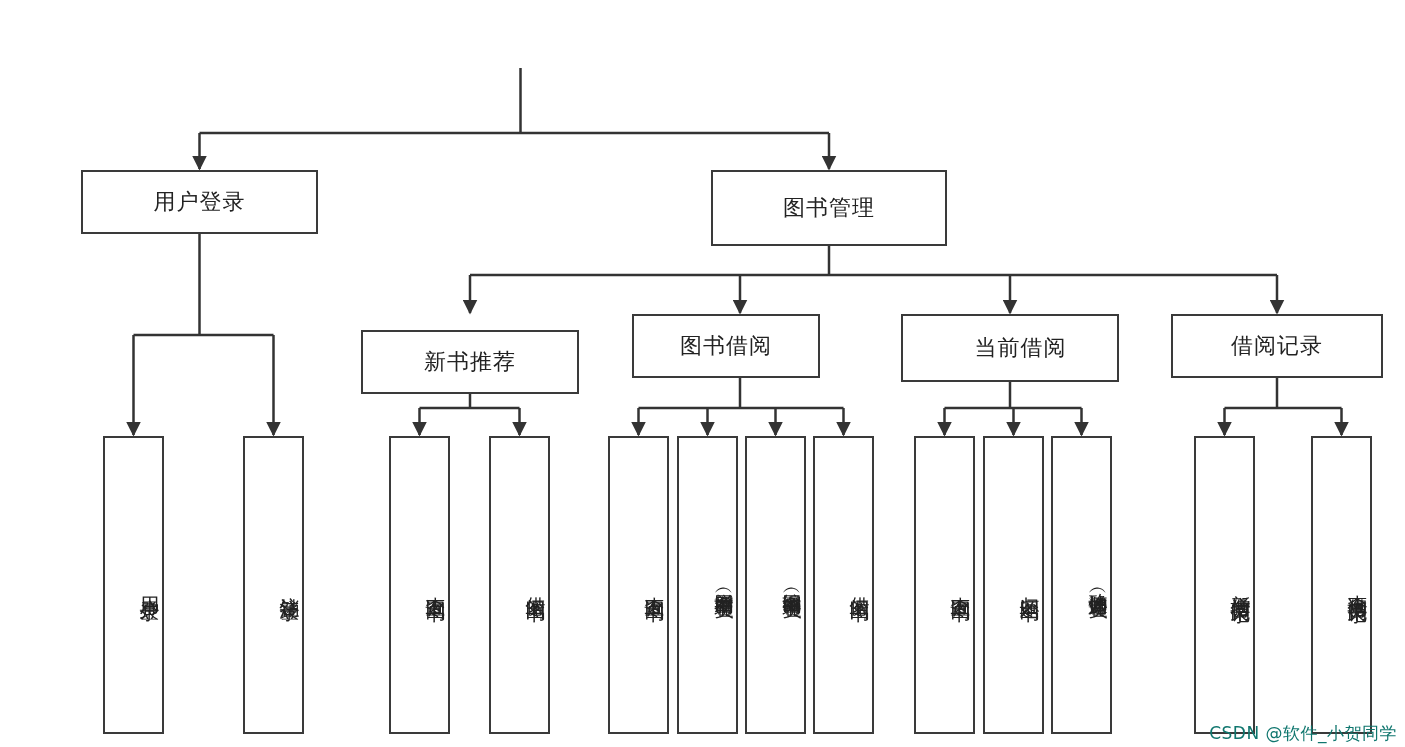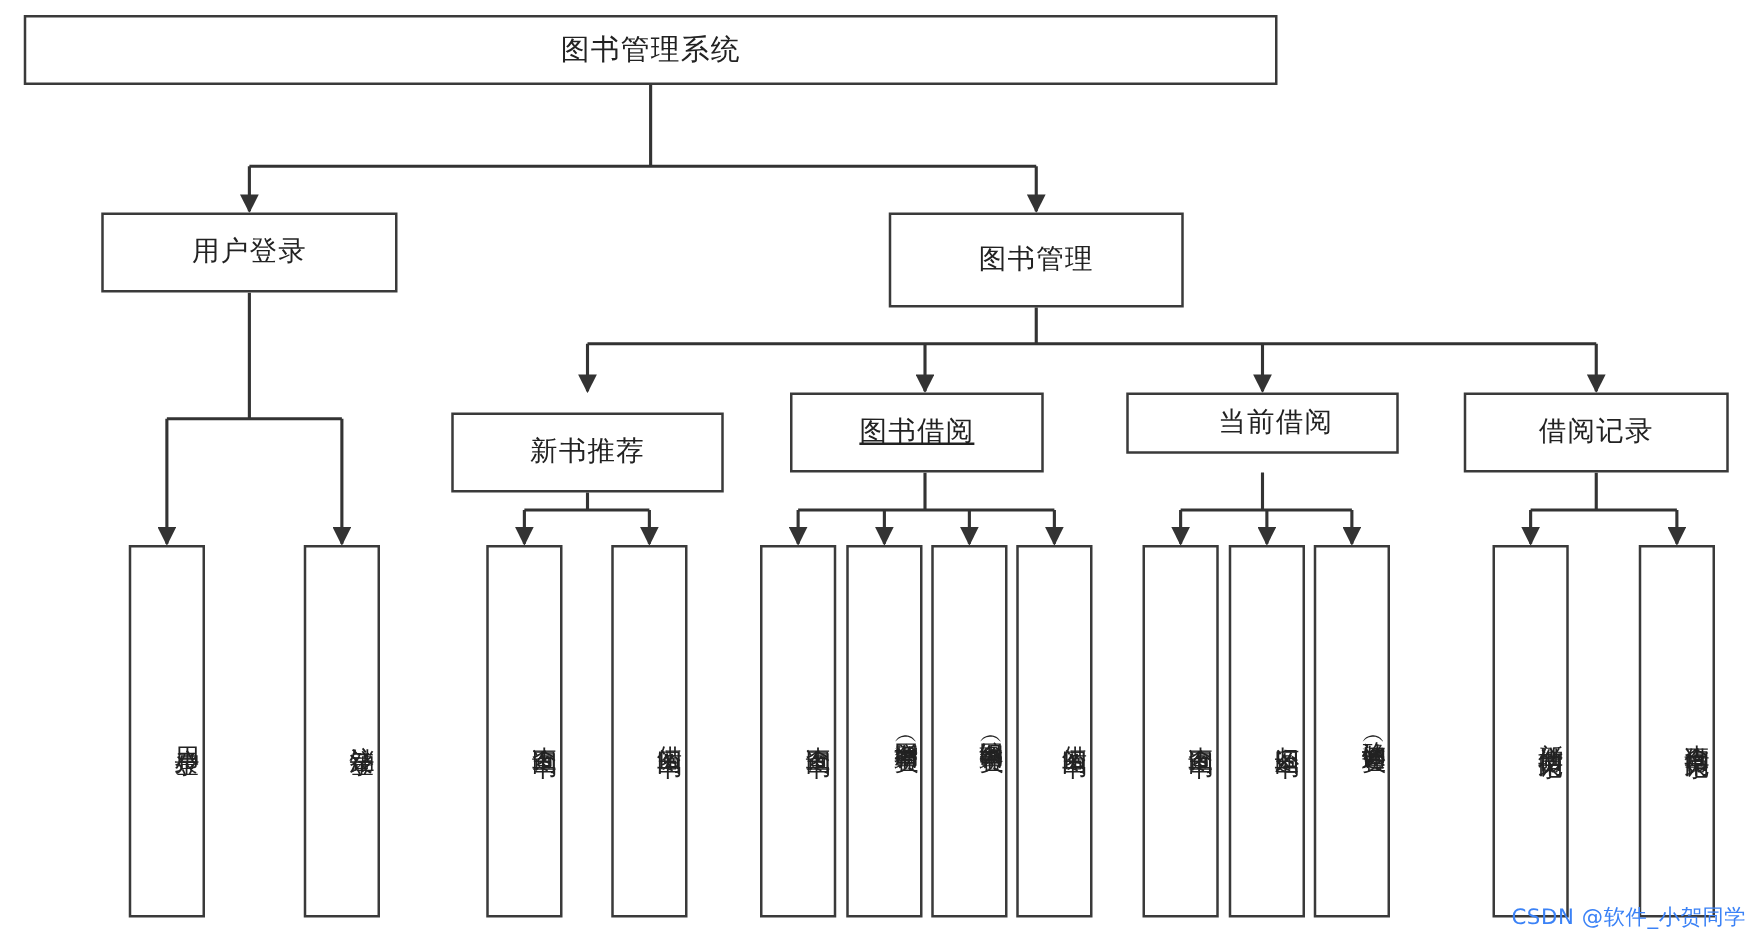--- a/index.html
+++ b/index.html
@@ -63,21 +63,21 @@
   .leaf-label{
     display:block;
     white-space:pre;
   }
   
   #watermark{
     position:absolute;
     right:8px;
     bottom:2px;
     font-size:17px;
-    color:#3b82f6;
+    color:#0f766e;
     letter-spacing:0.5px;
     z-index:5;
     white-space:nowrap;
     font-family:"DejaVu Sans","Liberation Sans",sans-serif;
   }
 </style>
 </head>
 <body>
 
 <div id="canvas">
@@ -118,38 +118,35 @@
         <line x1="944.5" y1="408" x2="944.5" y2="435" marker-end="url(#arrow)"></line>
         <line x1="1013.5" y1="408" x2="1013.5" y2="435" marker-end="url(#arrow)"></line>
         <line x1="1081.5" y1="408" x2="1081.5" y2="435" marker-end="url(#arrow)"></line>
         <line x1="1277" y1="378" x2="1277" y2="408"></line>
         <line x1="1224.5" y1="408" x2="1341.5" y2="408"></line>
         <line x1="1224.5" y1="408" x2="1224.5" y2="435" marker-end="url(#arrow)"></line>
         <line x1="1341.5" y1="408" x2="1341.5" y2="435" marker-end="url(#arrow)"></line>
       </g>
   </svg>
 
-  <div class="node root" id="node-root" style="left: 19px; top: 12px; width: 1003px; height: 56px;">
-    <span>图书管理系统</span>
-  </div>
 
   <div class="node level2" id="node-l2-0" style="left: 81px; top: 170px; width: 237px; height: 64px;">
     <span>用户登录</span>
   </div>
   <div class="node level2" id="node-l2-1" style="left: 711px; top: 170px; width: 236px; height: 76px;">
     <span>图书管理</span>
   </div>
 
   <div class="node level3" id="node-l3-0" style="left: 361px; top: 330px; width: 218px; height: 64px;">
     <span>新书推荐</span>
   </div>
-  <div class="node level3" id="node-l3-1" style="left: 632px; top: 314px; width: 203px; height: 64px; text-decoration: underline;">
+  <div class="node level3" id="node-l3-1" style="left: 632px; top: 314px; width: 188px; height: 64px;">
     <span>图书借阅</span>
   </div>
-  <div class="node level3" id="node-l3-2" style="left: 901px; top: 314px; width: 218px; height: 49px; padding-left: 21px;">
+  <div class="node level3" id="node-l3-2" style="left: 901px; top: 314px; width: 218px; height: 68px; padding-left: 21px;">
     <span>当前借阅</span>
   </div>
   <div class="node level3" id="node-l3-3" style="left: 1171px; top: 314px; width: 212px; height: 64px;">
     <span>借阅记录</span>
   </div>
 
   <div class="node leaf" id="node-leaf-0" style="left: 103px; top: 436px; width: 61px; height: 298px;">
     <span class="leaf-label">用户登录</span>
   </div>
   <div class="node leaf" id="node-leaf-1" style="left: 243px; top: 436px; width: 61px; height: 298px;">

